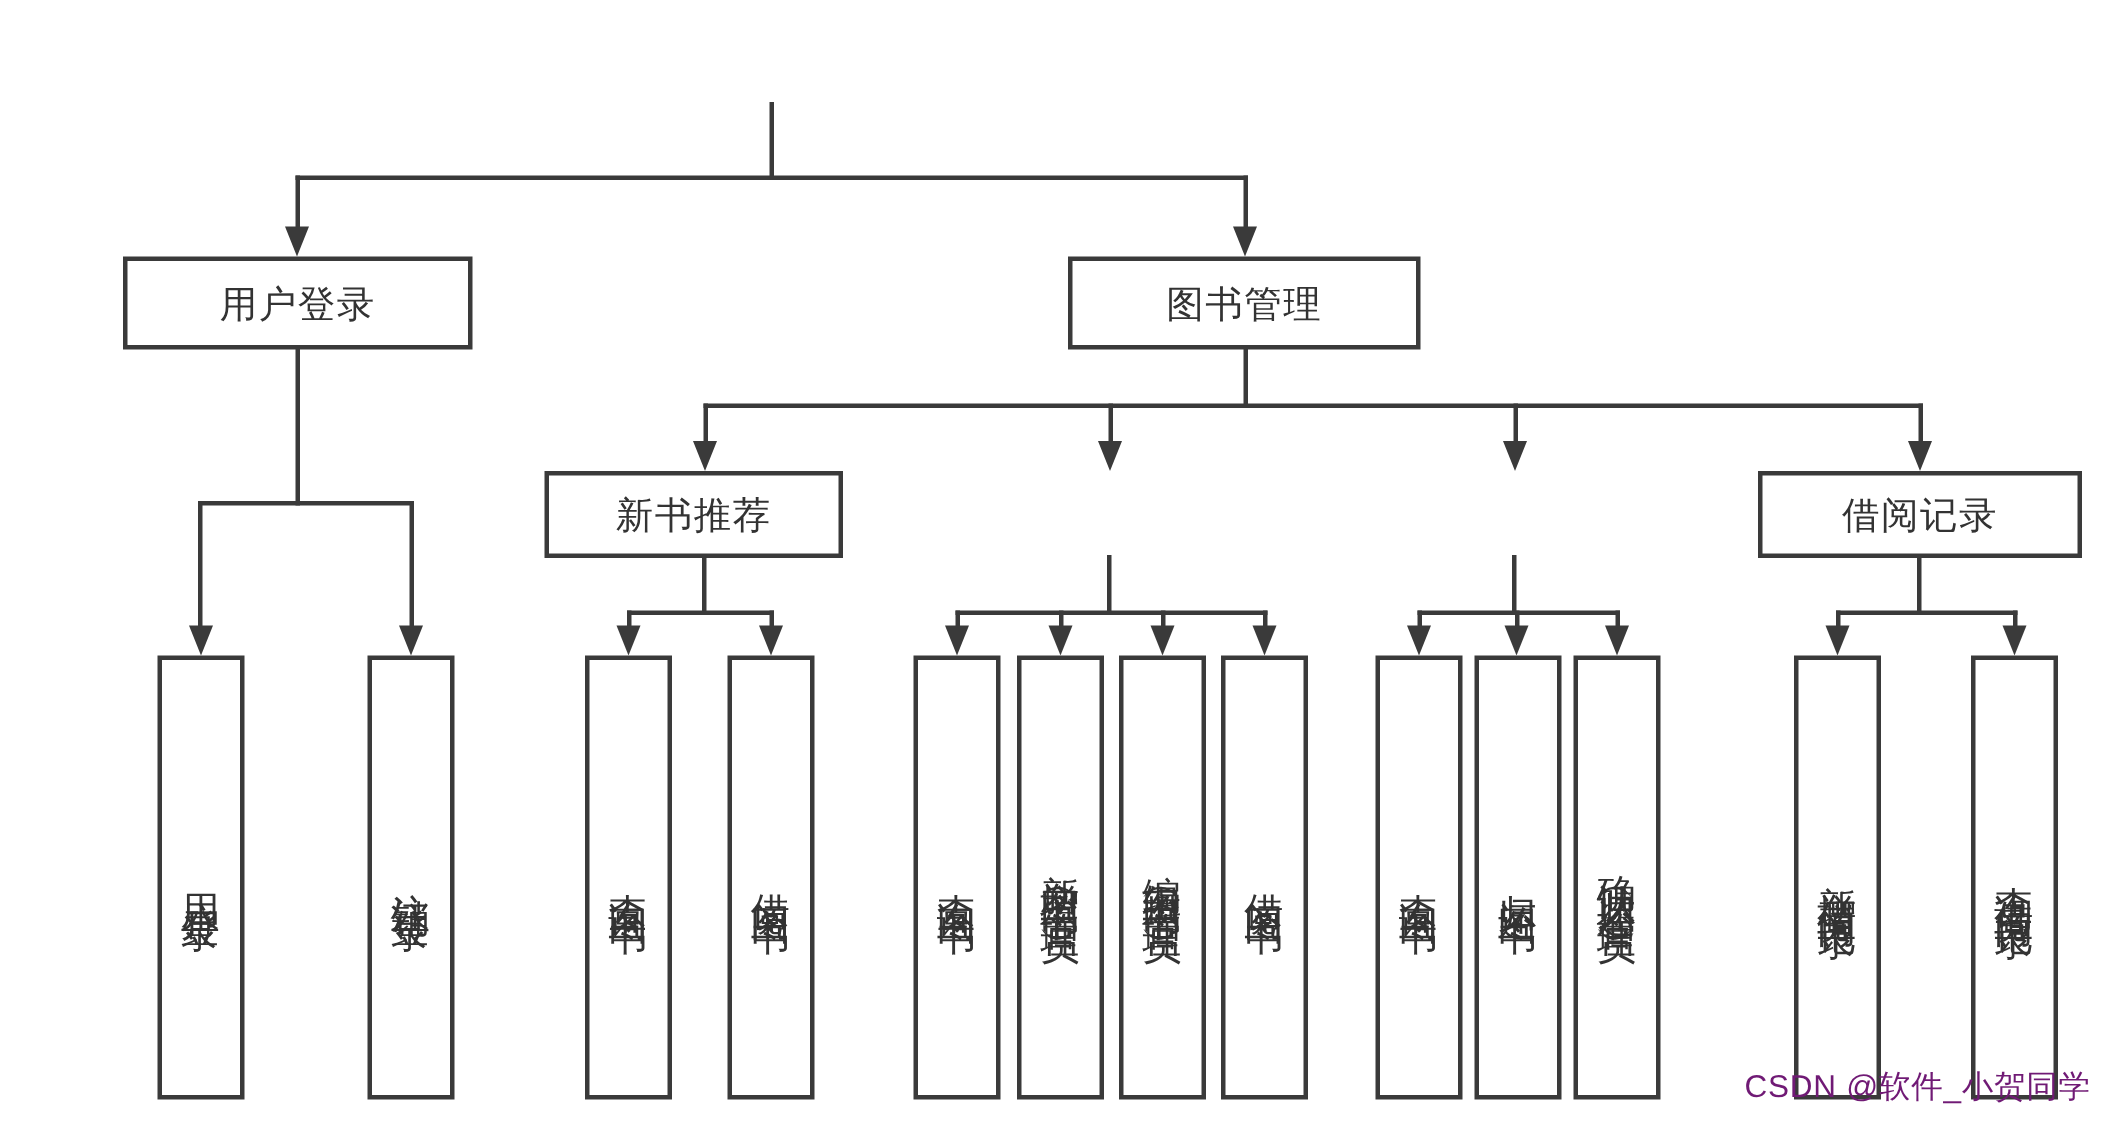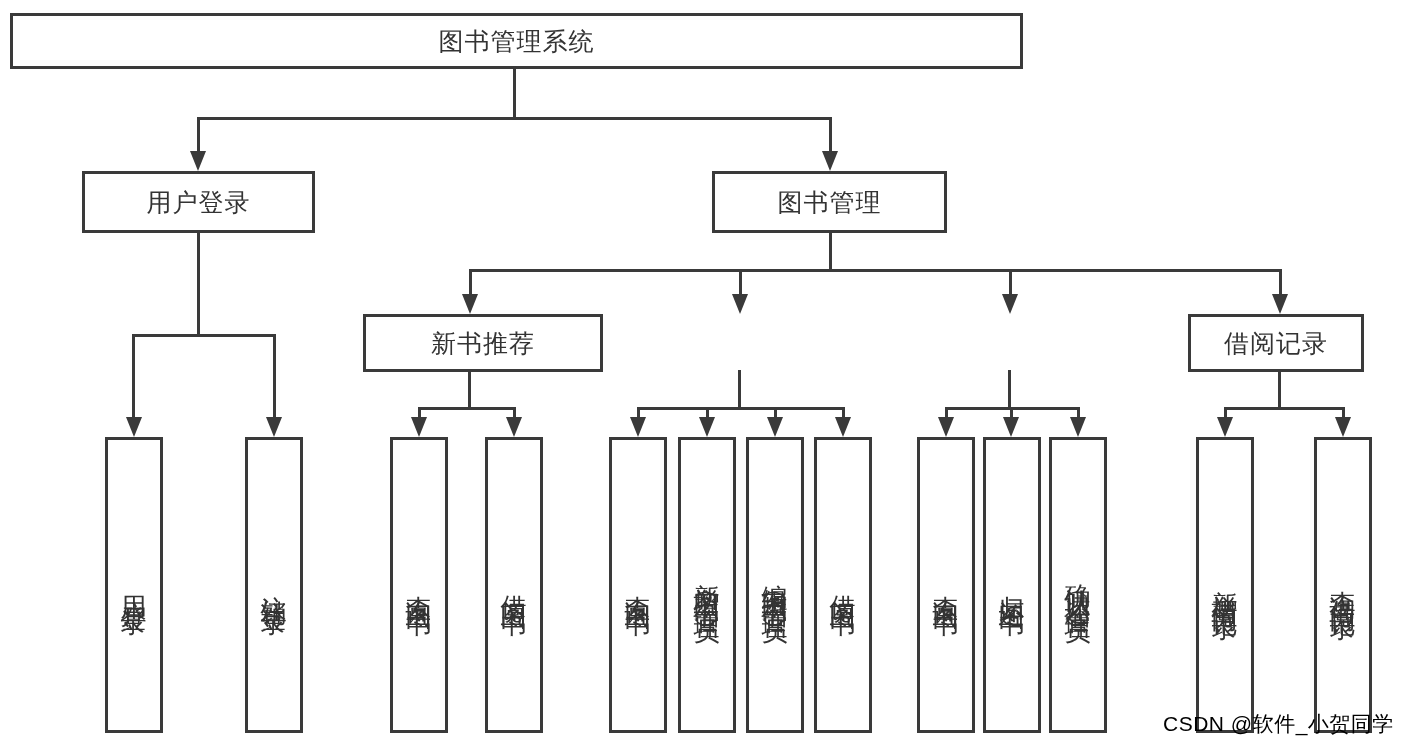--- a/index.html
+++ b/index.html
@@ -59,45 +59,42 @@
     height: 0;
     border-left: 8px solid transparent;
     border-right: 8px solid transparent;
     border-top: 20px solid #3a3a3a;
   }
   .watermark {
     position: absolute;
     left: 1163px;
     top: 710px;
     font-size: 21px;
-    color: #000000;
+    color: #701a75;
     white-space: nowrap;
     letter-spacing: 0.5px;
   }
 </style>
 </head>
 <body>
 
 <div id="canvas">
 
-  <div class="node hnode" style="left:10px; top:13px; width:1013px; height:56px;">
-    <span>图书管理系统</span>
-  </div>
 
   <div class="node hnode" style="left:82px; top:171px; width:233px; height:62px;">
     <span>用户登录</span>
   </div>
   <div class="node hnode" style="left:712px; top:171px; width:235px; height:62px;">
     <span>图书管理</span>
   </div>
 
-  <div class="node hnode" style="left:363px; top:314px; width:240px; height:58px;">
+  <div class="node hnode" style="left:363px; top:314px; width:199px; height:58px;">
     <span>新书推荐</span>
   </div>
-  <div class="node hnode" style="left:1172px; top:314px; width:176px; height:58px;margin-left:16px;">
+  <div class="node hnode" style="left:1172px; top:314px; width:216px; height:58px;">
     <span>借阅记录</span>
   </div>
 
   <div class="node leaf" style="left:105px;">
     <span class="vtext">用户登录</span>
   </div>
   <div class="node leaf" style="left:245px;">
     <span class="vtext">注销登录</span>
   </div>
   <div class="node leaf" style="left:390px;">

